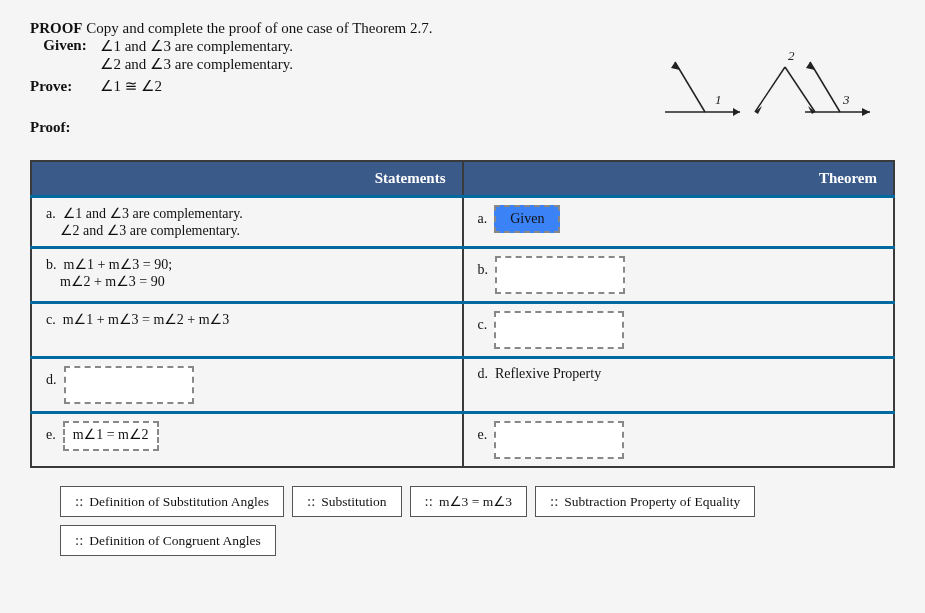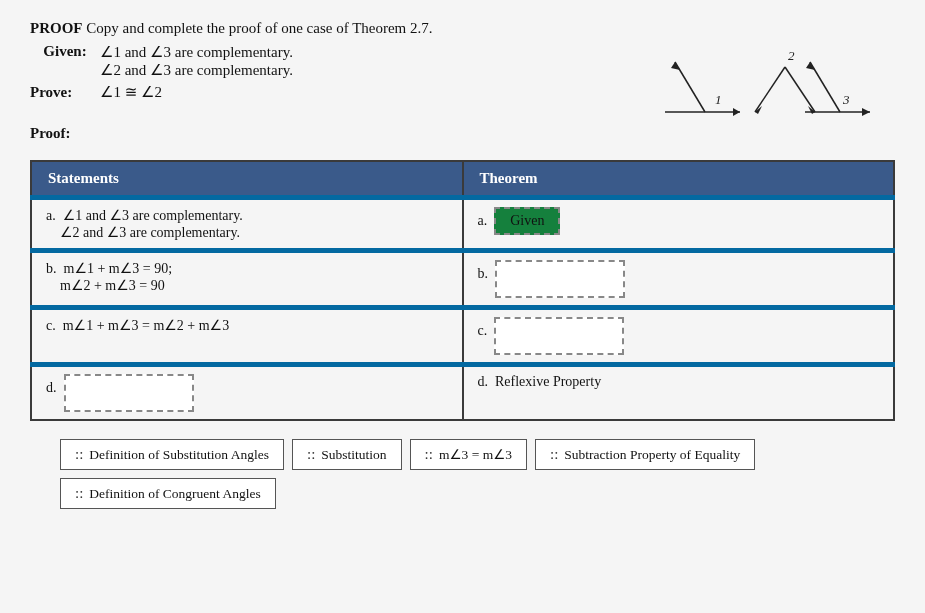--- a/index.html
+++ b/index.html
@@ -6,21 +6,20 @@
     body {
       font-family: 'Times New Roman', Times, serif;
       background: #f5f5f5;
       width: 925px;
       min-height: 613px;
       padding: 20px 30px;
       font-size: 15px;
       color: #111;
     }
     .proof-header {
-      margin-bottom: 6px;
     }
     .proof-header .proof-label {
       font-weight: bold;
       font-size: 15px;
     }
     .given-section {
       display: flex;
       align-items: flex-start;
       margin-bottom: 4px;
     }
@@ -53,32 +52,32 @@
     .proof-table {
       width: 100%;
       border-collapse: collapse;
       margin-bottom: 18px;
       border: 2px solid #3a3a3a;
     }
     .proof-table thead tr th {
       background: #3a5a8a;
       color: white;
       font-weight: bold;
-      text-align: left;
+      text-align: right;
       padding: 8px 16px;
       font-size: 15px;
       border-right: 2px solid #3a3a3a;
     }
     .proof-table thead tr th:last-child {
       border-right: none;
     }
     .proof-table tbody tr td {
       padding: 7px 14px;
       vertical-align: top;
-      border-top: 5px solid #0369a1;
+      border-top: 3px solid #0369a1;
       font-size: 14px;
     }
     .proof-table tbody tr td:first-child {
       border-right: 2px solid #3a3a3a;
       width: 50%;
     }
     .dashed-box {
       border: 2px dashed #888;
       min-width: 90px;
       min-height: 30px;
@@ -91,21 +90,21 @@
       min-width: 130px;
       min-height: 38px;
       display: inline-block;
       padding: 4px 8px;
       background: white;
     }
     .given-box {
       border: 2px dashed #888;
       padding: 4px 14px;
       display: inline-block;
-      background: #15803d;
+      background: #3b82f6;
       font-size: 14px;
     }
     
     .answer-tiles {
       display: flex;
       flex-wrap: wrap;
       gap: 8px;
       justify-content: flex-start;
       padding-left: 30px;
     }
@@ -232,20 +231,30 @@
       <td>
         <span>d.</span>
         &nbsp;<span class="dashed-box-lg">&nbsp;</span>
       </td>
       <td>
         <span>d.</span>
         &nbsp;Reflexive Property
       </td>
     </tr>
 
+    <tr>
+      <td>
+        <span>e.</span>
+        &nbsp;<span class="dashed-box">m∠1 = m∠2</span>
+      </td>
+      <td>
+        <span>e.</span>
+        &nbsp;<span class="dashed-box-lg">&nbsp;</span>
+      </td>
+    </tr>
 
   </tbody>
 </table>
 
 <div class="answer-tiles">
   <div class="tile">
     <span class="tile-dots">::</span>
     <span>Definition of Substitution Angles</span>
   </div>
   <div class="tile">

